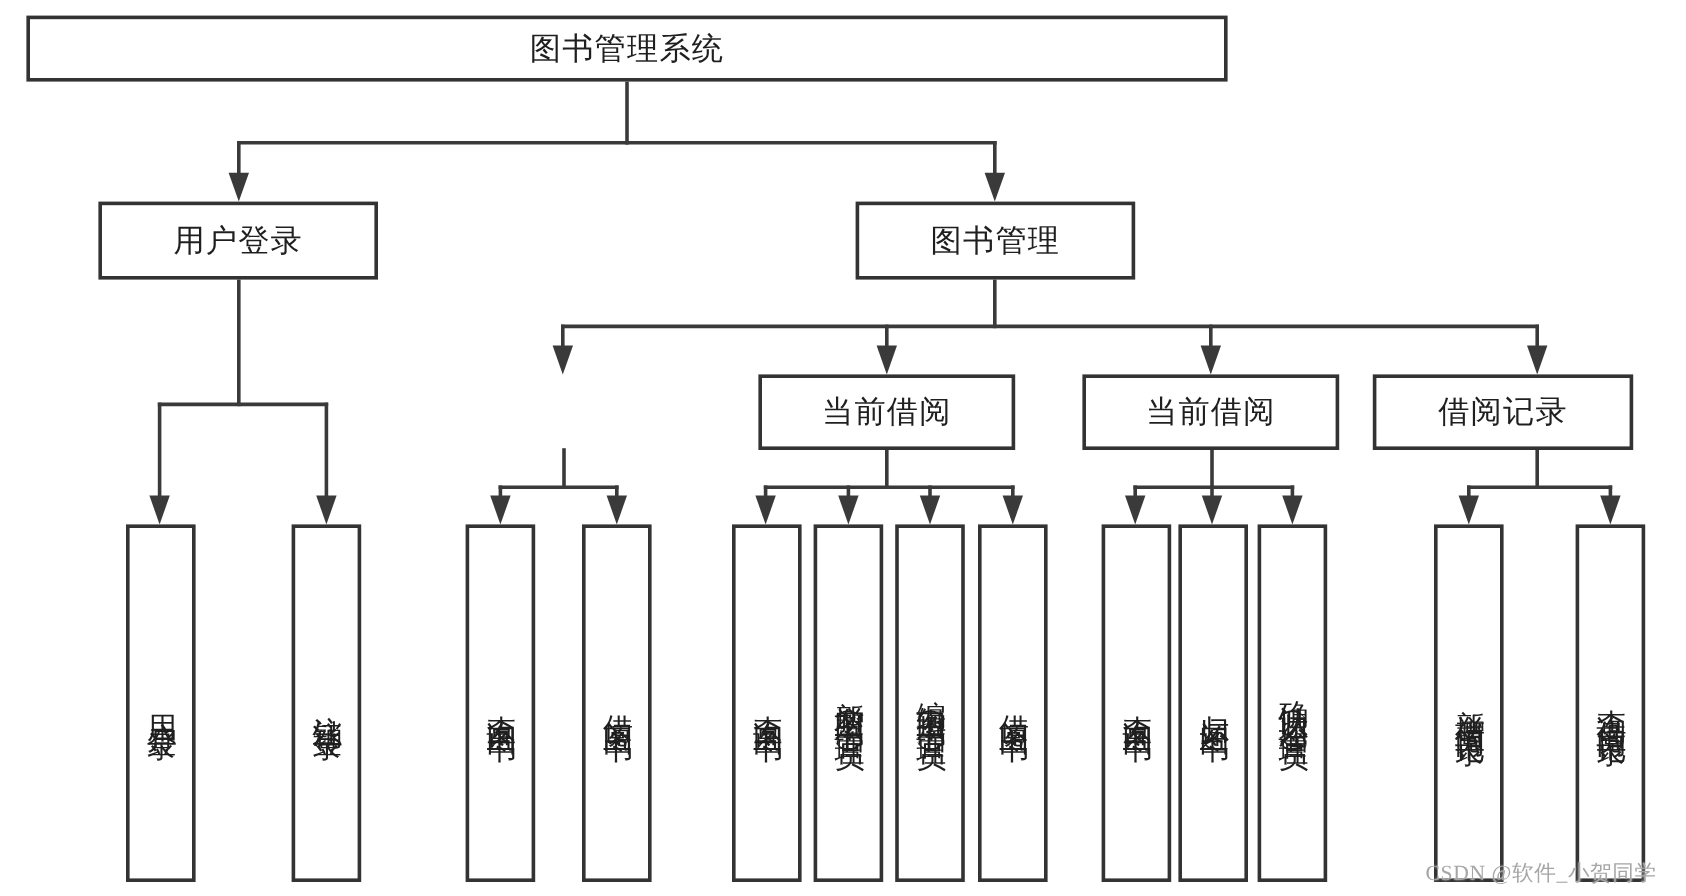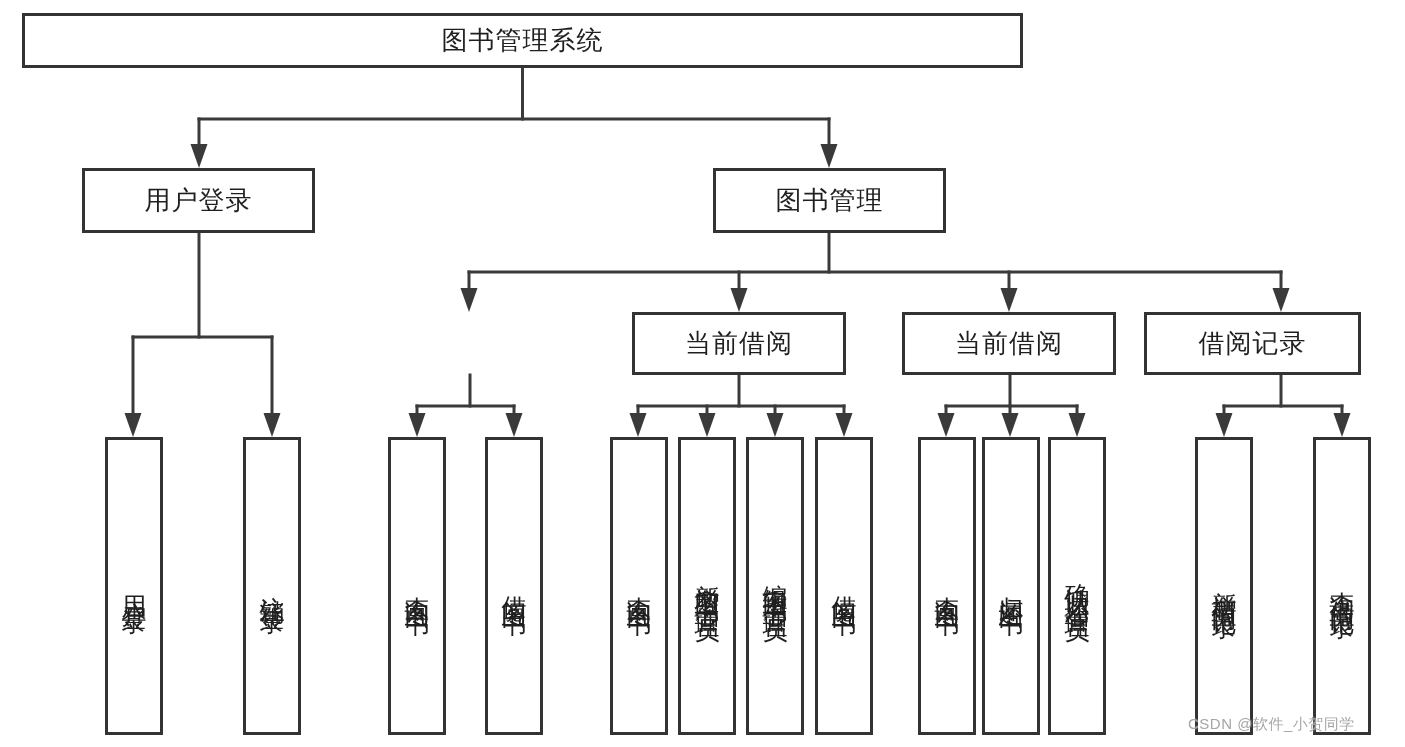--- a/index.html
+++ b/index.html
@@ -60,26 +60,27 @@
     font-size: 25px;
     letter-spacing: 5px;
     line-height: 1;
     color: #1f1f1f;
     z-index: 2;
   }
   .watermark {
     position: absolute;
     left: 1188px;
     top: 715px;
-    font-size: 15px;
+    font-size: 18px;
     color: #a6a6a6;
     white-space: nowrap;
     letter-spacing: 0.5px;
     z-index: 3;
     text-shadow: 0 0 2px rgba(255,255,255,0.8);
+    font-family: Liberation Serif, serif;
   }
 </style>
 </head>
 <body>
 
 <div class="stage">
 
   <svg class="connectors" width="1405" height="747" viewBox="0 0 1405 747">
 
     <g>

